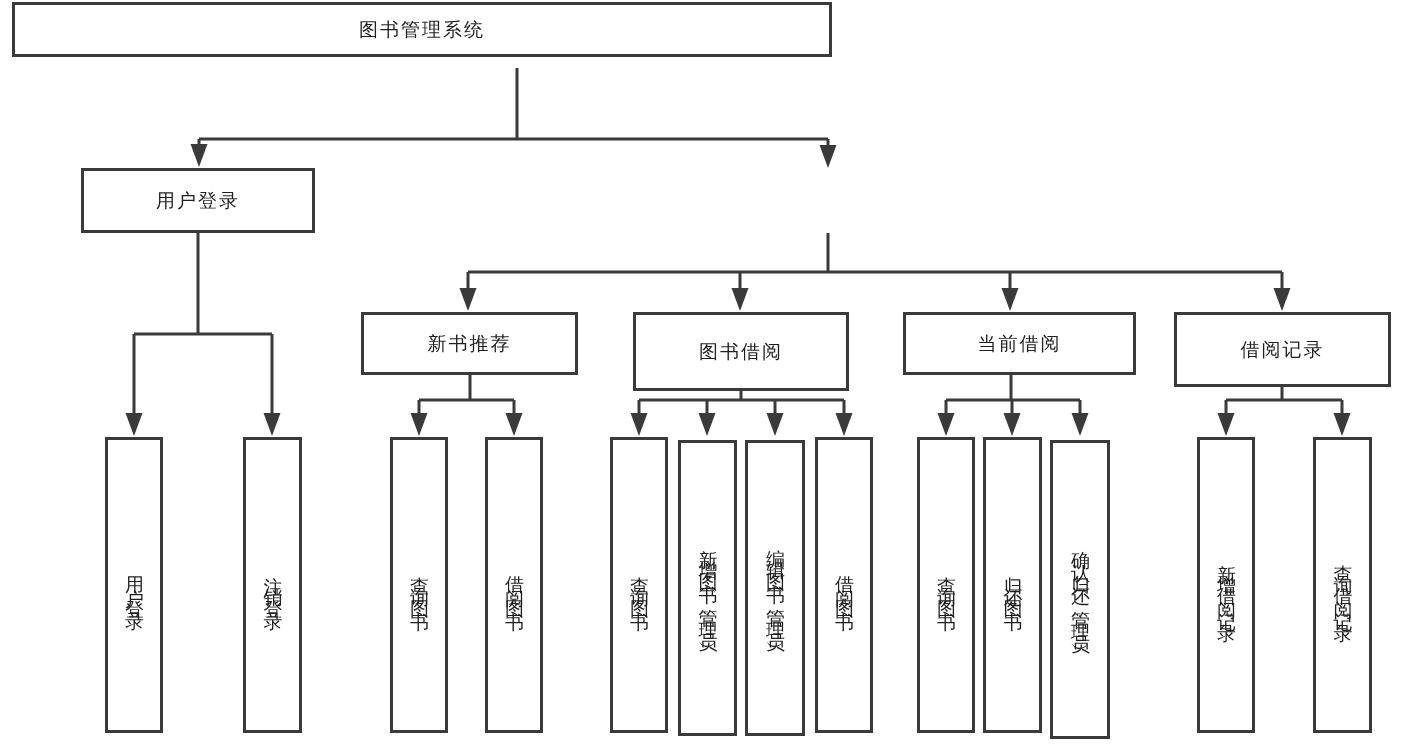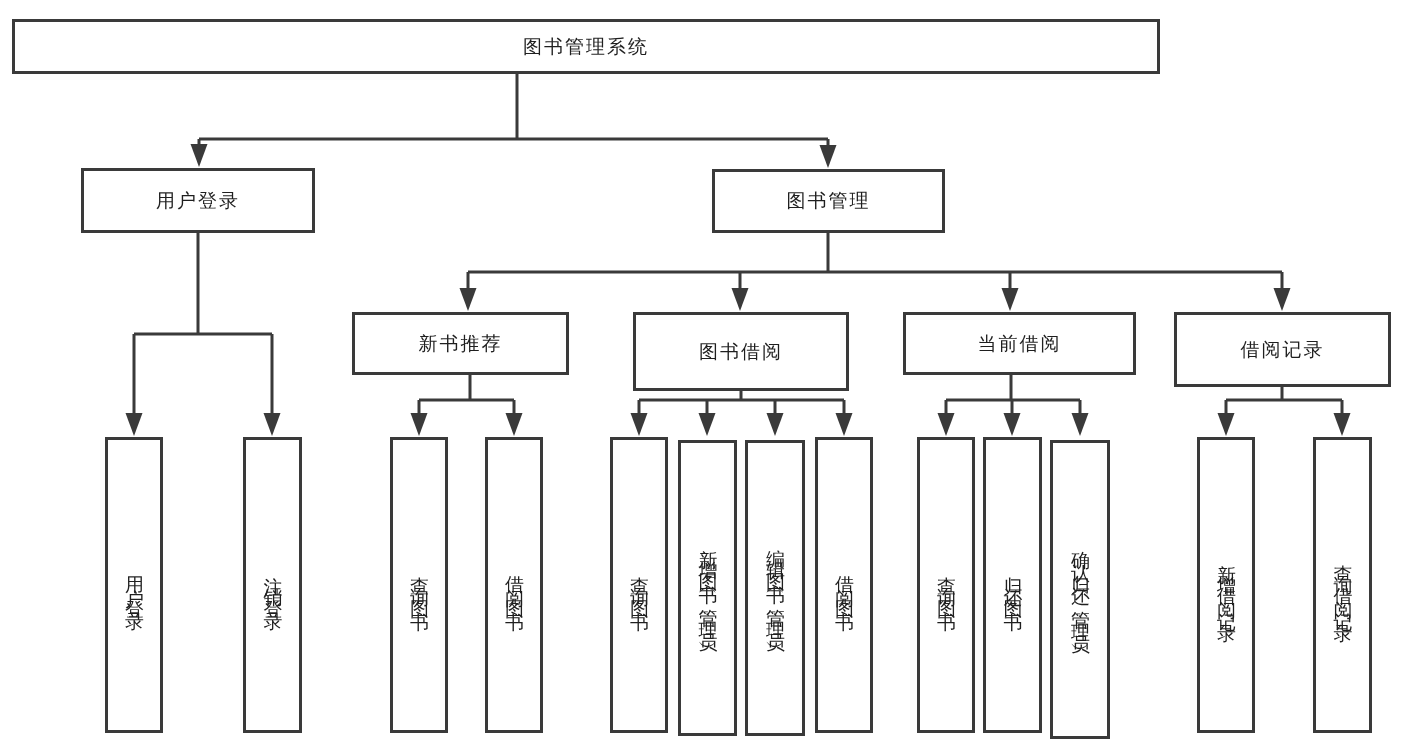--- a/index.html
+++ b/index.html
@@ -84,26 +84,25 @@
       <polygon points="766.5,413 783.5,413 775,436"></polygon>
       <polygon points="835.5,413 852.5,413 844,436"></polygon>
       <polygon points="937.5,413 954.5,413 946,436"></polygon>
       <polygon points="1003.5,413 1020.5,413 1012,436"></polygon>
       <polygon points="1071.5,413 1088.5,413 1080,436"></polygon>
       <polygon points="1217.5,413 1234.5,413 1226,436"></polygon>
       <polygon points="1333.5,413 1350.5,413 1342,436"></polygon>
     </g>
   </svg>
 
-  <div class="node" style="left:12px;top:19px;width:1148px;height:55px">图书管理系统</div>
+  <div class="node" style="left:12px;top:2px;width:820px;height:55px">图书管理系统</div>
 
   <div class="node" style="left:81px;top:168px;width:234px;height:65px">用户登录</div>
-  <div class="node" style="left:712px;top:169px;width:233px;height:64px">图书管理</div>
 
-  <div class="node" style="left:352px;top:312px;width:217px;height:63px">新书推荐</div>
+  <div class="node" style="left:361px;top:312px;width:217px;height:63px">新书推荐</div>
   <div class="node" style="left:633px;top:312px;width:216px;height:79px">图书借阅</div>
   <div class="node" style="left:903px;top:312px;width:233px;height:63px">当前借阅</div>
   <div class="node" style="left:1174px;top:312px;width:217px;height:75px">借阅记录</div>
 
   <div class="vnode" style="left:105px;top:437px;width:58px;height:296px">用户登录</div>
   <div class="vnode" style="left:243px;top:437px;width:59px;height:296px">注销登录</div>
 
   <div class="vnode" style="left:390px;top:437px;width:58px;height:296px">查询图书</div>
   <div class="vnode" style="left:485px;top:437px;width:58px;height:296px">借阅图书</div>
 

